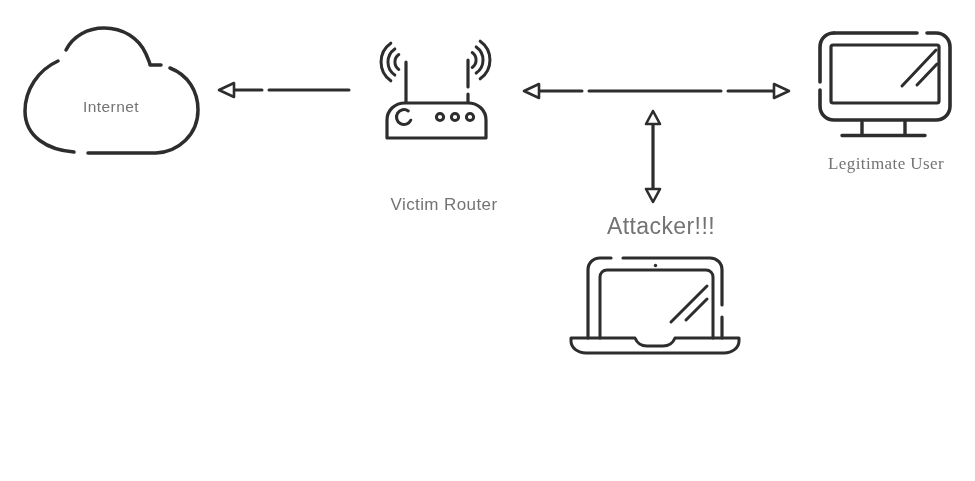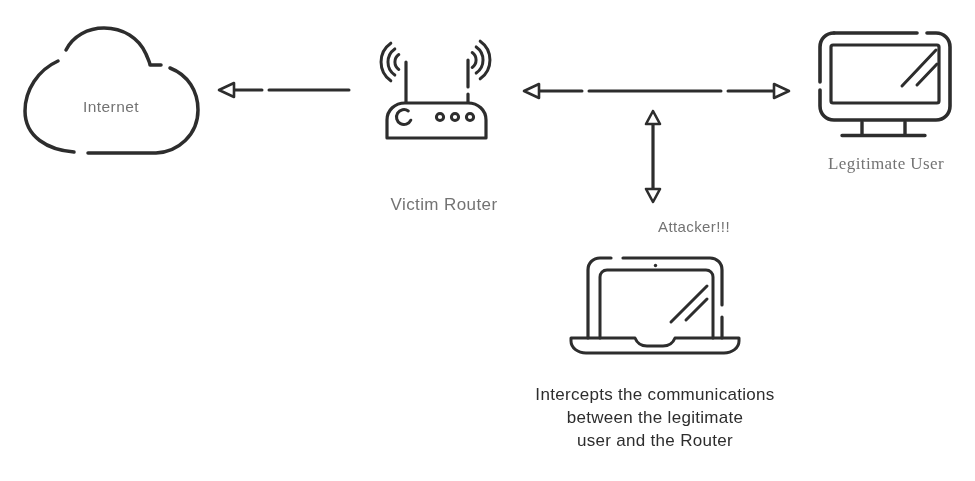--- a/index.html
+++ b/index.html
@@ -15,21 +15,21 @@
   .label {
     position: absolute;
     transform: translate(-50%, -50%);
     color: #737373;
     white-space: nowrap;
     letter-spacing: 0.4px;
   }
   .lbl-internet   { left: 111px; top: 107px; font-size: 15.5px; }
   .lbl-router     { left: 444px; top: 164px; font-size: 17px; margin-top: 41px; }
   .lbl-user       { left: 886px; top: 164px; font-size: 17px; font-family: Liberation Serif, serif; }
-  .lbl-attacker   { left: 661px; top: 226px; font-size: 15px; margin-left: 33px; }
+  .lbl-attacker   { left: 661px; top: 226px; font-size: 23px; }
   .caption {
     position: absolute;
     left: 655px;
     top: 383px;
     transform: translateX(-50%);
     text-align: center;
     color: #2d2d2d;
     font-size: 17px;
     line-height: 23px;
     letter-spacing: 0.3px;
@@ -107,19 +107,14 @@
   </svg>
 
   <div class="label lbl-internet">Internet</div>
 
   <div class="label lbl-router">Victim Router</div>
 
   <div class="label lbl-user">Legitimate User</div>
 
   <div class="label lbl-attacker">Attacker!!!</div>
 
-  <div class="caption">
-    <div>Intercepts the communications</div>
-    <div>between the legitimate</div>
-    <div>user and the Router</div>
-  </div>
 
 </div>
 
 </body></html>

